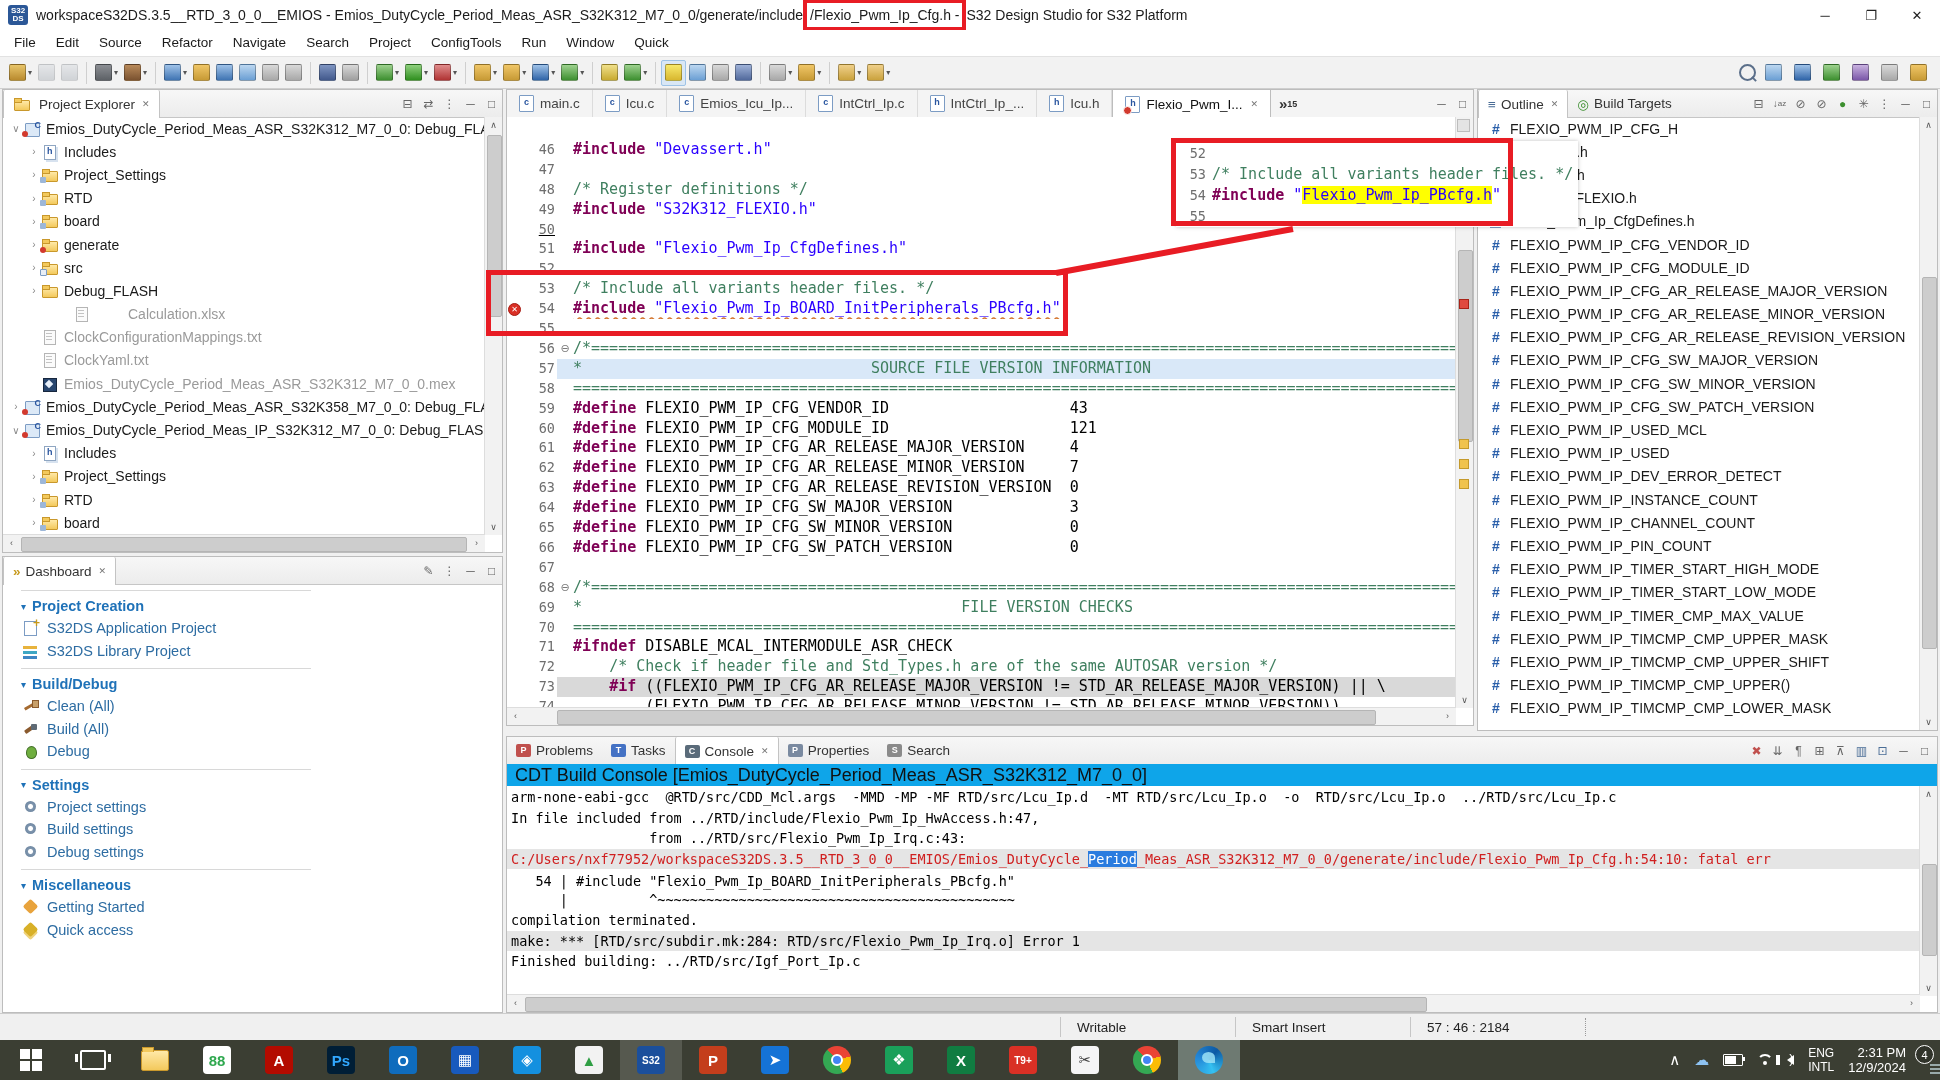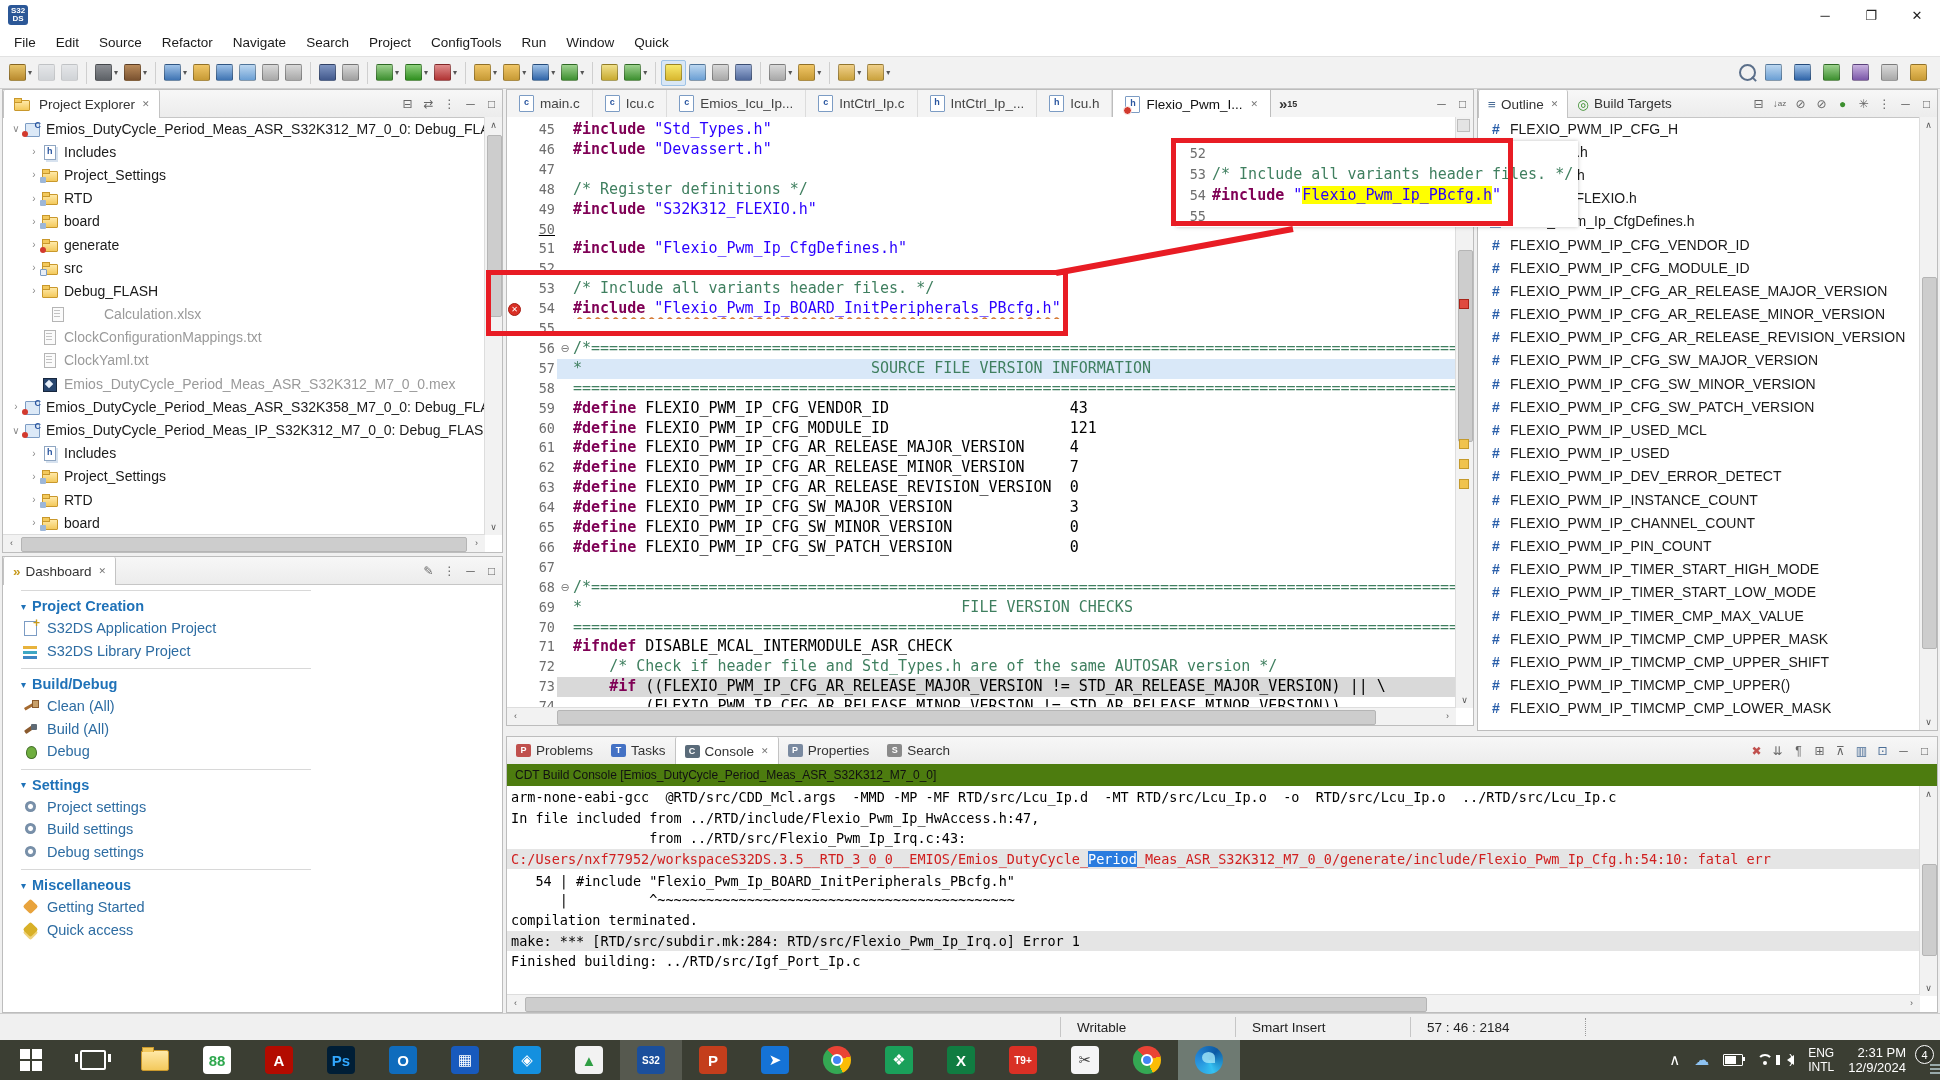--- a/index.html
+++ b/index.html
@@ -123,21 +123,21 @@
   .orow{height:23.2px;display:flex;align-items:center;gap:6px;padding-left:10px;font-size:14px;color:#1a1a1a;white-space:nowrap;overflow:hidden;}
   .orow.selected{background:#cfcfcf;}
   .oico{width:16px;flex:none;text-align:center;}
   .oico.def{color:#2a5faa;font-weight:bold;font-size:14px;}
   .oico.inc{position:relative;height:14px;}
   .oico.inc:before{content:"";position:absolute;left:2px;top:0;width:9px;height:12px;background:#eef3fa;border:1px solid #7c9cc4;}
   .oico.inc:after{content:"";position:absolute;left:5px;top:3px;width:5px;height:1px;background:#7c9cc4;box-shadow:0 3px 0 #7c9cc4;}
   .oico.incw i{position:absolute;left:-2px;bottom:-2px;width:0;height:0;border-left:4px solid transparent;border-right:4px solid transparent;border-bottom:7px solid #e8b000;}
 
   
-  #console-header{position:absolute;left:0;top:27px;right:0;height:22px;font-size:12px;color:#111;display:flex;align-items:center;padding-left:8px;background:#4d7c0f;}
+  #console-header{position:absolute;left:0;top:27px;right:0;height:22px;font-size:18px;color:#111;display:flex;align-items:center;padding-left:8px;background:#0ea5e9;}
   #console-body{position:absolute;left:0;top:49px;right:17px;bottom:16px;overflow:hidden;background:#fff;}
   .konline{position:absolute;left:4px;right:0;height:20.5px;font-size:13.5px;line-height:20.5px;white-space:pre;overflow:hidden;font-family:"DejaVu Sans Mono","Liberation Mono",monospace;color:#000;}
   .konline.pink{background:#e5e5e5;left:0;padding-left:4px;}
   .kerr{color:#d02020;}
   .ksel{background:#2a7cdf;color:#fff;}
   .cico{width:15px;height:13px;flex:none;border-radius:2px;font-size:9px;font-weight:bold;color:#fff;text-align:center;line-height:13px;}
 
   
   .redbox{position:absolute;border:5px solid #e81c24;box-sizing:border-box;pointer-events:none;}
   #callout-snippet{position:absolute;left:1176px;top:141px;width:402px;height:86px;background:#fff;box-shadow:0 0 4px rgba(0,0,0,.25);}
@@ -185,20 +185,21 @@
   .chatbadge{position:absolute;right:-8px;bottom:-4px;width:17px;height:17px;border-radius:50%;background:#30332a;border:1.5px solid #fff;color:#fff;font-size:11px;display:flex;align-items:center;justify-content:center;}
 </style>
 </head>
 <body>
 
 <div id="titlebar">
   <div id="appicon">
     <span>S32</span>
       <span>DS</span>
   </div>
+  <div id="title"><span>workspaceS32DS.3.5__RTD_3_0_0__EMIOS - Emios_DutyCycle_Period_Meas_ASR_S32K312_M7_0_0/generate/include</span><span class="thl">/Flexio_Pwm_Ip_Cfg.h -</span><span>S32 Design Studio for S32 Platform</span></div>
   <div id="winbtns">
     <div class="wbtn">─</div>
     <div class="wbtn">❐</div>
     <div class="wbtn">✕</div>
   </div>
 </div>
 
 <div id="menubar">
     <div class="mitem">File</div>
     <div class="mitem">Edit</div>
@@ -414,21 +415,21 @@
         <span class="ti fsrc">
           <i class="badge"></i>
         </span>
         <span>src</span>
       </div>
       <div class="trow" style="padding-left: 24px;">
         <span class="arr">›</span>
         <span class="ti fold"></span>
         <span>Debug_FLASH</span>
       </div>
-      <div class="trow gray" style=" gap: 32px;">
+      <div class="trow gray" style="padding-left: 24px; gap: 32px;">
         <span class="arr"></span>
         <span class="ti file"></span>
         <span>Calculation.xlsx</span>
       </div>
       <div class="trow gray" style="padding-left: 24px;">
         <span class="arr"></span>
         <span class="ti file"></span>
         <span>ClockConfigurationMappings.txt</span>
       </div>
       <div class="trow gray" style="padding-left: 24px;">
@@ -601,26 +602,20 @@
         <span class="ficon err">h</span>
         <span>Flexio_Pwm_I...</span>
         <span class="vclose">✕</span>
       </div>
       <div class="etab-over">»<sub>15</sub></div>
       <div class="vspacer"></div>
       <span class="vicon">─</span>
       <span class="vicon">□</span>
     </div>
   <div id="codearea">
-      <div class="cline" style="top: 3px;">
-        <span class="ru"></span>
-        <span class="ln">45</span>
-        <span class="fm"></span>
-        <span class="tx"><span class="kw">#include</span><span class="pl"> </span><span class="str">"Std_Types.h"</span></span>
-      </div>
       <div class="cline" style="top: 22.9px;">
         <span class="ru"></span>
         <span class="ln">46</span>
         <span class="fm"></span>
         <span class="tx"><span class="kw">#include</span><span class="pl"> </span><span class="str">"Devassert.h"</span></span>
       </div>
       <div class="cline" style="top: 42.8px;">
         <span class="ru"></span>
         <span class="ln">47</span>
         <span class="fm"></span>

